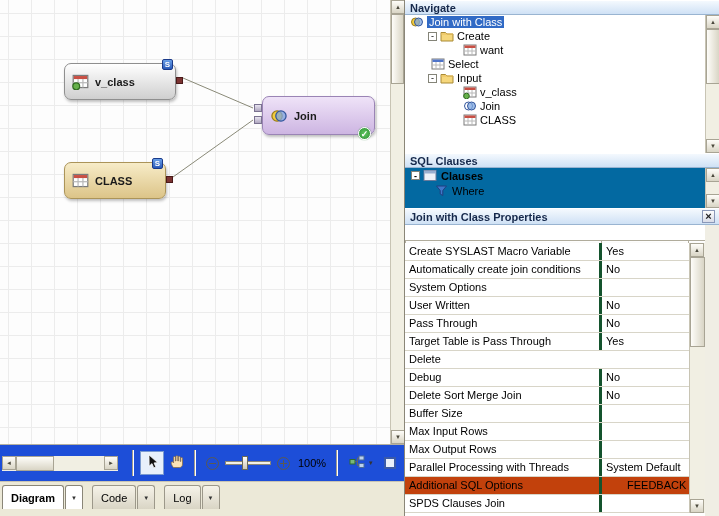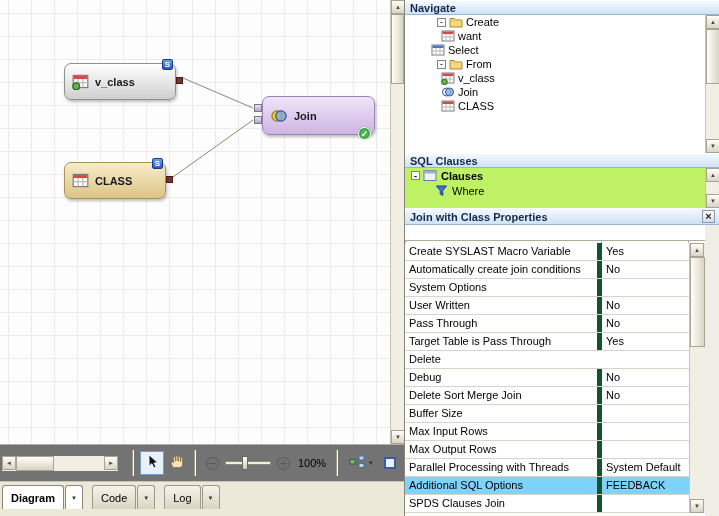--- a/index.html
+++ b/index.html
@@ -40,21 +40,21 @@
   .hscroll { display:flex; flex-direction:row; background:#f1efe3; }
   .sbtn { width:14px; height:14px; flex:0 0 auto; background:linear-gradient(#fefdf9,#d9d5c5);
     border:1px solid #a8a494; display:flex; align-items:center; justify-content:center; color:#4a483c; }
   .sbtn::before { font-size:6px; line-height:1; }
   .au::before{content:"▲"} .ad::before{content:"▼"} .al::before{content:"◄"} .ar::before{content:"►"}
   .strack { flex:1; position:relative; }
   .sthumb { position:absolute; left:0; width:100%; background:linear-gradient(90deg,#fefdf9,#d9d5c5); border:1px solid #a8a494; }
   .hthumb { position:absolute; top:0; height:100%; background:linear-gradient(#fefdf9,#d9d5c5); border:1px solid #a8a494; }
 
   
-  #toolbar { position:absolute; left:0; top:444px; width:404px; height:37px; background:#737373;
+  #toolbar { position:absolute; left:0; top:444px; width:404px; height:37px; background:#1d4ed8;
     border-top:1px solid #b4b0a0; display:flex; align-items:center; padding-left:2px; }
   #toolbar .hscroll { width:116px; height:15px; margin-right:8px; }
   #toolbar .hscroll .strack { position:relative; flex:1; }
   .sep { width:2px; height:26px; border-left:1px solid #a09c8c; border-right:1px solid #fff; margin:0 6px; }
   .tbtn { height:24px; min-width:24px; background:transparent; border:1px solid transparent;
     display:inline-flex; align-items:center; justify-content:center; cursor:default; }
   .tbtn.active { background:#e8f0fb; border:1px solid #7a9ad0; }
   .zoomcircle { width:13px; height:13px; border-radius:50%; border:1px solid #5a5a52; position:relative; margin:0 4px; display:inline-block; }
   .zoomcircle::before { content:""; position:absolute; left:2px; right:2px; top:5px; height:1px; background:#5a5a52; }
   .zoomcircle.plus::after { content:""; position:absolute; top:2px; bottom:2px; left:5px; width:1px; background:#5a5a52; }
@@ -79,51 +79,51 @@
 
   
   #rightpanel { position:absolute; left:404px; top:0; width:315px; height:516px; background:#fff; border-left:1px solid #8a8678; }
   .pane-header { position:absolute; left:0; width:315px; background:linear-gradient(#f4f9fe,#cfe1f5);
     border-top:1px solid #fff; border-bottom:1px solid #99b4d1; display:flex; align-items:center;
     padding:0 5px; font-weight:bold; color:#15284b; }
   #nav-header { top:0; height:15px; }
   #nav-body { position:absolute; left:0; top:15px; width:300px; height:138px; background:#fff; overflow:hidden; }
   #nav-scroll { left:300px; top:15px; width:15px; height:138px; }
   #sql-header { top:153px; height:15px; }
-  #sql-body { position:absolute; left:0; top:168px; width:300px; height:40px; background:#bef264; }
+  #sql-body { position:absolute; left:0; top:168px; width:300px; height:40px; background:#0369a1; }
   #sql-scroll { left:300px; top:168px; width:15px; height:40px; }
   #props-header { top:208px; height:17px; }
   .xbtn { margin-left:auto; width:13px; height:13px; border:1px solid #8a98b8; background:linear-gradient(#fdfdfd,#d8dce8);
     display:flex; align-items:center; justify-content:center; font-weight:bold; color:#222; }
   .xbtn::before { content:"×"; font-size:11px; line-height:1; }
 
   
   .trow { height:14px; display:flex; align-items:center; }
   .trow .ticon { display:inline-flex; margin-right:3px; flex:0 0 auto; }
-  .lv0 { padding-left:5px; } .lv1 { padding-left:32px; } .lv1b { padding-left:26px; } .lv2 { padding-left:36px; }
+  .lv0 { padding-left:5px; } .lv1 { padding-left:23px; } .lv1b { padding-left:26px; } .lv2 { padding-left:58px; }
   .expander { width:9px; height:9px; border:1px solid #848478; background:#fff; margin-right:3px;
     display:inline-flex; align-items:center; justify-content:center; flex:0 0 auto; }
   .expander::before { content:"-"; font-size:9px; line-height:6px; }
   .tlabel.sel { background:#316ac5; color:#fff; padding:0 2px; }
   .sqlrow { height:15px; display:flex; align-items:center; }
   .sqlrow.b1 { padding-left:6px; font-weight:bold; }
   .sqlrow.b2 { padding-left:30px; }
   .sqlrow .ticon { margin-right:4px; display:inline-flex; }
 
   
   #colhead { position:absolute; left:0; top:240px; width:315px; height:18px; display:flex; }
   .colcell { background:linear-gradient(#ffffff,#d9d5c9); border:1px solid #b0ac9c; border-left:none;
     display:flex; align-items:center; justify-content:center; height:18px; }
   .colcell.first { border-left:1px solid #b0ac9c; }
   #prows { position:absolute; left:0; top:243px; width:284px; }
   .prow { height:18px; display:flex; border-bottom:1px solid #d8d5c8; background:#fff; }
-  .prow .pname { width:197px; border-right:5px solid #14532d; padding-left:4px; line-height:17px;
+  .prow .pname { width:197px; border-right:3px solid #14532d; padding-left:4px; line-height:17px;
     white-space:nowrap; overflow:hidden; }
   .prow .pvalue { flex:1; padding-left:4px; line-height:17px; white-space:nowrap; overflow:hidden; }
-  .prow.hl { background:#7dd3fc; }
+  .prow.hl { background:#c2410c;gap:21px; }
   #props-scroll { left:284px; top:243px; width:16px; height:270px; }
   #props-gap { position:absolute; left:300px; top:225px; width:15px; height:291px; background:#f0eee4; }
 </style>
 </head>
 <body>
 
 <div id="app">
 
   <div id="canvas">
     <svg id="wires" width="390" height="444">
@@ -247,20 +247,29 @@
     </div>
     <div class="tab ddtab"></div>
   </div>
 
   <div id="rightpanel">
 
     <div class="pane-header" id="nav-header">
       <span>Navigate</span>
     </div>
     <div id="nav-body">
+      <div class="trow lv0">
+        <span class="ticon">
+          <svg width="14" height="14" viewBox="0 0 14 14">
+              <circle cx="5.5" cy="7" r="4" fill="#f2cc3c" stroke="#9a7d1c"></circle>
+              <circle cx="8.5" cy="7" r="4" fill="#7da7e0" fill-opacity="0.75" stroke="#33569c"></circle>
+            </svg>
+        </span>
+        <span class="tlabel sel">Join with Class</span>
+      </div>
       <div class="trow lv1">
         <span class="expander"></span>
         <span class="ticon">
           <svg width="14" height="12" viewBox="0 0 14 12">
               <path d="M1 2.5 H5.5 L7 4 H13 V11 H1 Z" fill="#f6d77c" stroke="#a98a35"></path>
               <path d="M1 4 H13" stroke="#e9bf5e"></path>
             </svg>
         </span>
         <span class="tlabel">Create</span>
       </div>
@@ -289,21 +298,21 @@
         <span class="tlabel">Select</span>
       </div>
       <div class="trow lv1">
         <span class="expander"></span>
         <span class="ticon">
           <svg width="14" height="12" viewBox="0 0 14 12">
               <path d="M1 2.5 H5.5 L7 4 H13 V11 H1 Z" fill="#f6d77c" stroke="#a98a35"></path>
               <path d="M1 4 H13" stroke="#e9bf5e"></path>
             </svg>
         </span>
-        <span class="tlabel">From</span>
+        <span class="tlabel">Input</span>
       </div>
       <div class="trow lv2">
         <span class="ticon">
           <svg width="14" height="14" viewBox="0 0 14 14">
               <rect x="1" y="2" width="12" height="10" fill="#fff" stroke="#7a7a7a"></rect>
               <rect x="1.5" y="2.5" width="11" height="2.5" fill="#c94f44"></rect>
               <line x1="1" y1="8" x2="13" y2="8" stroke="#b8b8b8"></line>
               <line x1="5" y1="5" x2="5" y2="12" stroke="#b8b8b8"></line>
               <line x1="9" y1="5" x2="9" y2="12" stroke="#b8b8b8"></line>
               <circle cx="3.5" cy="11" r="2.8" fill="#67b14b" stroke="#2f6b1f"></circle>

